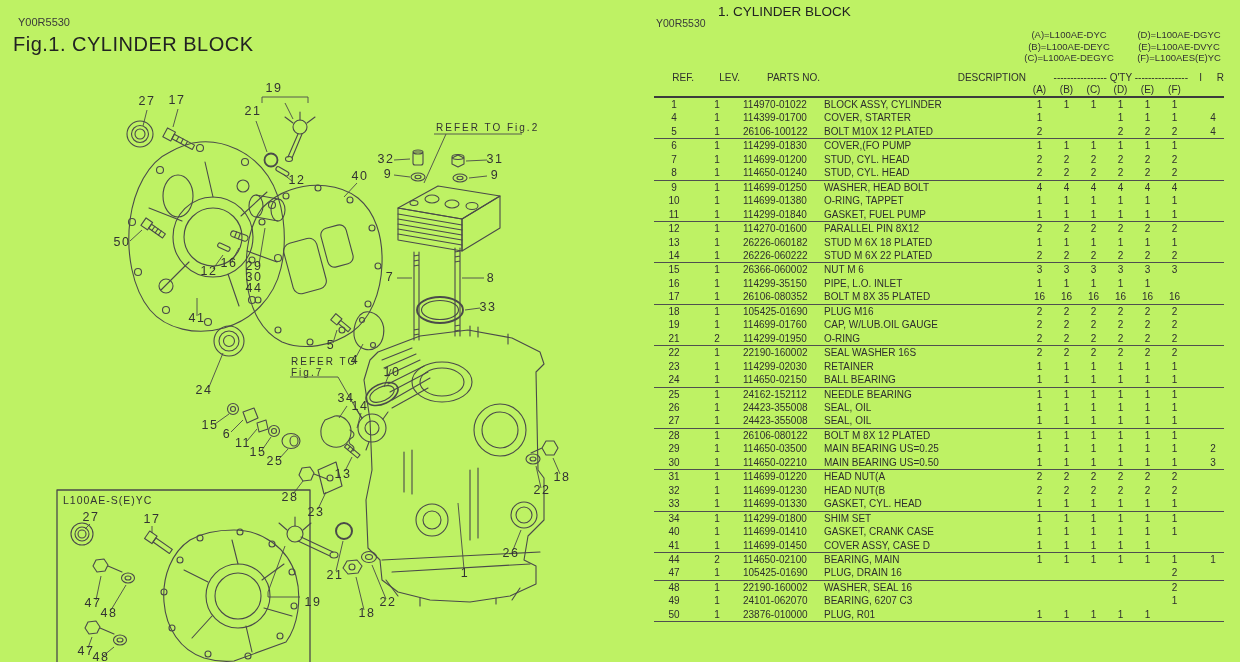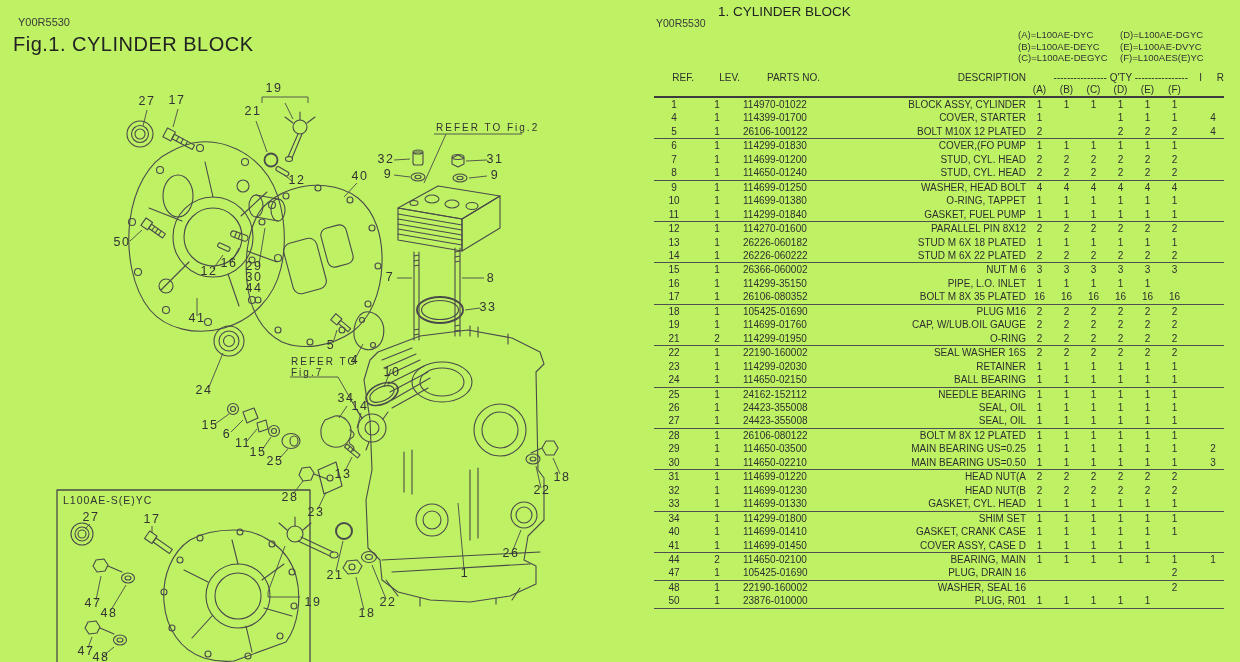--- a/index.html
+++ b/index.html
@@ -14,39 +14,39 @@
   svg text{font-family:"Liberation Sans",sans-serif;fill:#333;}
   .callouts text{font-size:12.5px;letter-spacing:1.5px;text-anchor:middle;}
   .refer-text{font-size:10px;letter-spacing:2px;}
   .inset-label{font-size:10.5px;letter-spacing:1px;}
 
   
   .list-panel{position:absolute;left:652px;top:0;width:586px;height:662px;}
   .doc-code-right{position:absolute;left:4px;top:17px;font-size:10.5px;color:#3a3a3a;}
   .list-title{position:absolute;left:66px;top:4px;font-size:13.5px;color:#222;}
   .model-legend{position:absolute;left:366px;top:29px;font-size:9.5px;line-height:11.5px;color:#333;}
-  .model-legend .lrow{display:grid;grid-template-columns:102px 118px;white-space:nowrap;}
+  .model-legend .lrow{display:grid;grid-template-columns:102px 118px;white-space:nowrap;text-align:center;}
 
   table.parts{position:absolute;left:2px;top:68px;border-collapse:collapse;table-layout:fixed;
               font-size:10px;color:#2e2e2e;}
   table.parts col.c-ref{width:40px}
   table.parts col.c-lev{width:46px}
   table.parts col.c-pno{width:80px}
   table.parts col.c-desc{width:206px}
   table.parts col.c-qty{width:27px}
   table.parts col.c-i{width:14px}
   table.parts col.c-r{width:22px}
   table.parts th{font-weight:normal;padding:0;white-space:nowrap;}
   table.parts thead tr.h1 th{height:15px;vertical-align:bottom;text-align:right;}
   table.parts thead tr.h2 th{height:13px;vertical-align:middle;text-align:center;}
   table.parts thead{border-bottom:2px solid #3c3c3c;}
   table.parts td{padding:0;height:13.45px;line-height:13.45px;white-space:nowrap;
                  overflow:hidden;text-align:center;}
   table.parts td:nth-child(3){text-align:left;padding-left:3px;}
-  table.parts td:nth-child(4){text-align:right;padding-left:4px;}
+  table.parts td:nth-child(4){text-align:left;padding-left:4px;}
   table.parts tr.gend{border-bottom:1.5px solid #4f4f4f;}
   .qty-dash{letter-spacing:0;}
 </style>
 </head>
 <body>
 
 <div class="page">
 
   <div class="fig-panel">
     <div class="doc-code-left">Y00R5530</div>
@@ -883,20 +883,34 @@
             <td>WASHER, SEAL  16</td>
             <td></td>
             <td></td>
             <td></td>
             <td></td>
             <td></td>
             <td>2</td>
             <td></td>
             <td></td>
           </tr>
+          <tr>
+            <td>49</td>
+            <td>1</td>
+            <td>24101-062070</td>
+            <td>BEARING, 6207  C3</td>
+            <td></td>
+            <td></td>
+            <td></td>
+            <td></td>
+            <td></td>
+            <td>1</td>
+            <td></td>
+            <td></td>
+          </tr>
           <tr class="gend">
             <td>50</td>
             <td>1</td>
             <td>23876-010000</td>
             <td>PLUG,  R01</td>
             <td>1</td>
             <td>1</td>
             <td>1</td>
             <td>1</td>
             <td>1</td>

